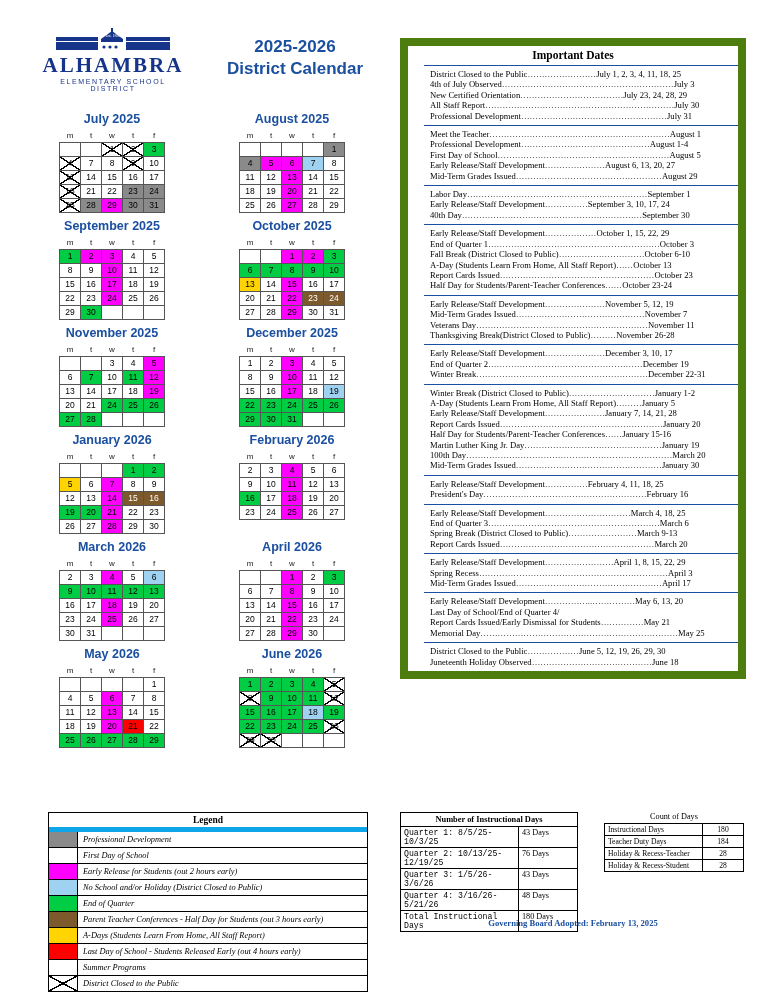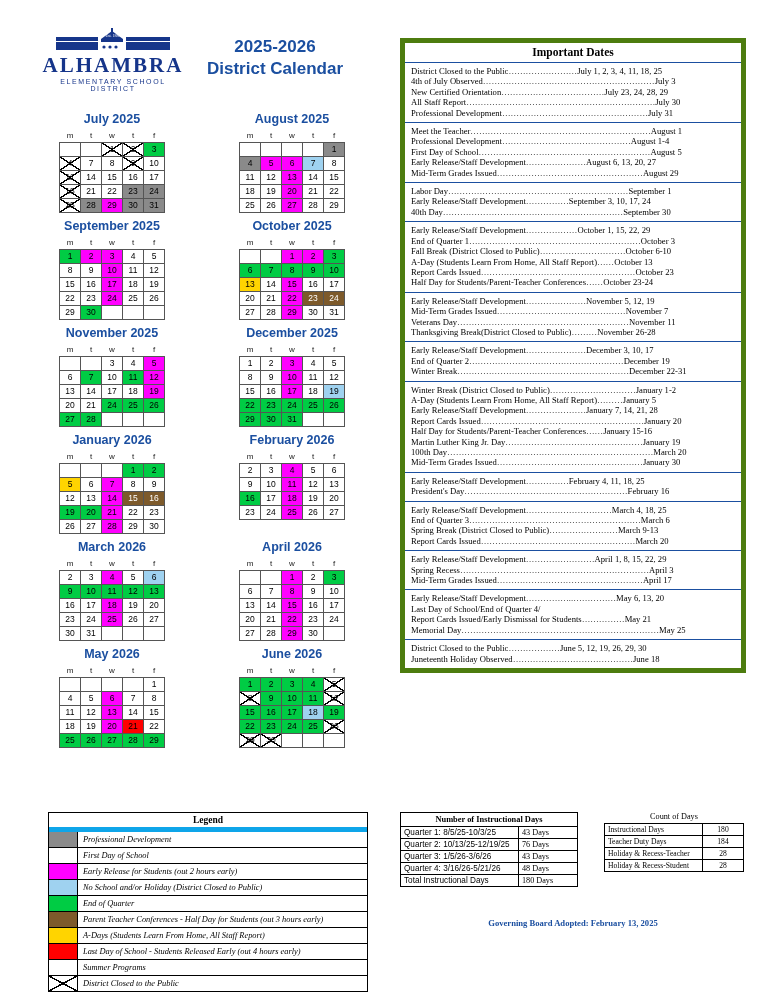--- a/index.html
+++ b/index.html
@@ -5,21 +5,21 @@
   html,body{margin:0;padding:0;background:#fff;}
   body{width:768px;height:994px;font-family:"Liberation Sans",sans-serif;color:#000;position:relative;overflow:hidden;}
   .page{position:relative;width:768px;height:750px;}
 
   
   .header{position:absolute;left:0;top:22px;width:390px;height:70px;}
   .logo{position:absolute;left:38px;top:6px;width:150px;text-align:center;}
   .logo-mark{position:relative;height:26px;}
   .logo-name{font-family:"Liberation Serif",serif;font-weight:bold;font-size:21px;letter-spacing:2px;color:#16358a;line-height:22px;}
   .logo-sub{font-family:"Liberation Sans",sans-serif;font-size:7px;letter-spacing:1.6px;color:#16358a;margin-top:2px;}
-  .title{position:absolute;left:180px;top:14px;width:190px;text-align:center;color:#1b4fa0;font-weight:bold;font-size:17px;line-height:22px;}
+  .title{position:absolute;left:200px;top:14px;width:190px;text-align:center;color:#1b4fa0;font-weight:bold;font-size:17px;line-height:22px;}
 
   
   .cals{position:absolute;left:22px;top:112px;width:360px;}
   .calrow{display:flex;width:360px;margin-bottom:6px;}
   .calwrap{width:180px;}
   .mname{text-align:center;color:#1b4fa0;font-weight:bold;font-size:12.5px;padding-bottom:3px;}
   table.cal{border-collapse:collapse;margin:0 auto;}
   table.cal td,table.cal th{width:20px;height:13px;text-align:center;font-size:8.5px;border:1px solid #555;padding:0;line-height:13px;}
   table.cal th{border:none;font-weight:normal;font-size:8px;color:#222;height:11px;}
   td.empty{border:none;}
@@ -32,40 +32,40 @@
   .c-ptc{background:#7d5a2b;color:#fff;}
   .c-aday{background:#ffd400;}
   .c-last{background:#ff0000;}
   .c-summer{background:#00cc44;}
   .c-closed{position:relative;}
   .c-closed:after{content:"";position:absolute;left:0;top:0;right:0;bottom:0;
     background:linear-gradient(to bottom right,transparent 47%,#000 47%,#000 53%,transparent 53%),
                linear-gradient(to bottom left,transparent 47%,#000 47%,#000 53%,transparent 53%);}
 
   
-  .imp{position:absolute;left:400px;top:38px;width:346px;border:5px solid #4d7c0f;background:#fff;box-sizing:border-box;}
+  .imp{position:absolute;left:400px;top:38px;width:346px;border:8px solid #4d7c0f;background:#fff;box-sizing:border-box;}
   .imp h2{margin:0;text-align:center;font-family:"Liberation Serif",serif;font-size:11.5px;font-weight:bold;padding:3px 0 4px;}
-  .impgrp{border-top:1px solid #1b4fa0;padding:3px 6px 4px;}
+  .impgrp{border-top:1px solid #1b4fa0;padding:3px 6px 4px;margin-left:16px;}
   .impgrp:first-of-type{border-top:1px solid #1b4fa0;}
   .impline{font-family:"Liberation Serif",serif;font-size:8.6px;line-height:10.4px;white-space:nowrap;}
 
   
   .legend{position:absolute;left:48px;top:812px;width:320px;border:1px solid #000;box-sizing:border-box;}
   .legend .lhead{text-align:center;font-family:"Liberation Serif",serif;font-weight:bold;font-size:9.5px;border-bottom:5px solid #0ea5e9;padding:2px 0;}
   .lrow{display:flex;align-items:stretch;border-bottom:1px solid #000;height:15px;justify-content:flex-end;}
   .lrow:last-child{border-bottom:none;}
   .lsw{width:28px;border-right:1px solid #000;position:relative;}
   .ltxt{flex:1;font-family:"Liberation Serif",serif;font-size:8.4px;line-height:15px;padding-left:5px;font-style:italic;}
 
   
   .instr{position:absolute;left:400px;top:812px;width:178px;border:1px solid #000;box-sizing:border-box;}
   .instr .ih{text-align:center;font-family:"Liberation Serif",serif;font-weight:bold;font-size:8.4px;border-bottom:1px solid #000;padding:2px 0;}
   .irow{display:flex;border-bottom:1px solid #000;}
   .irow:last-child{border-bottom:none;}
-  .ic1{flex:1;font-family:Liberation Sans, sans-serif;font-size:8.2px;padding:1px 3px;border-right:1px solid #000;}
+  .ic1{flex:1;font-family:Liberation Mono, monospace;font-size:8.2px;padding:1px 3px;border-right:1px solid #000;}
   .ic2{width:52px;font-family:"Liberation Serif",serif;font-size:8.2px;padding:1px 3px;}
 
   .count{position:absolute;left:604px;top:812px;width:140px;}
   .counth{text-align:center;font-family:"Liberation Serif",serif;font-size:8.2px;padding-bottom:2px;}
   .ctable{border:1px solid #000;border-collapse:collapse;width:140px;}
   .ctable td{border:1px solid #000;font-family:"Liberation Serif",serif;font-size:7.6px;padding:1px 3px;}
   .ctable td.num{width:34px;text-align:center;}
 
   .adopted{position:absolute;left:400px;top:918px;width:346px;text-align:center;color:#1b4fa0;font-weight:bold;font-size:8.6px;font-family:"Liberation Serif",serif;}
 </style>

